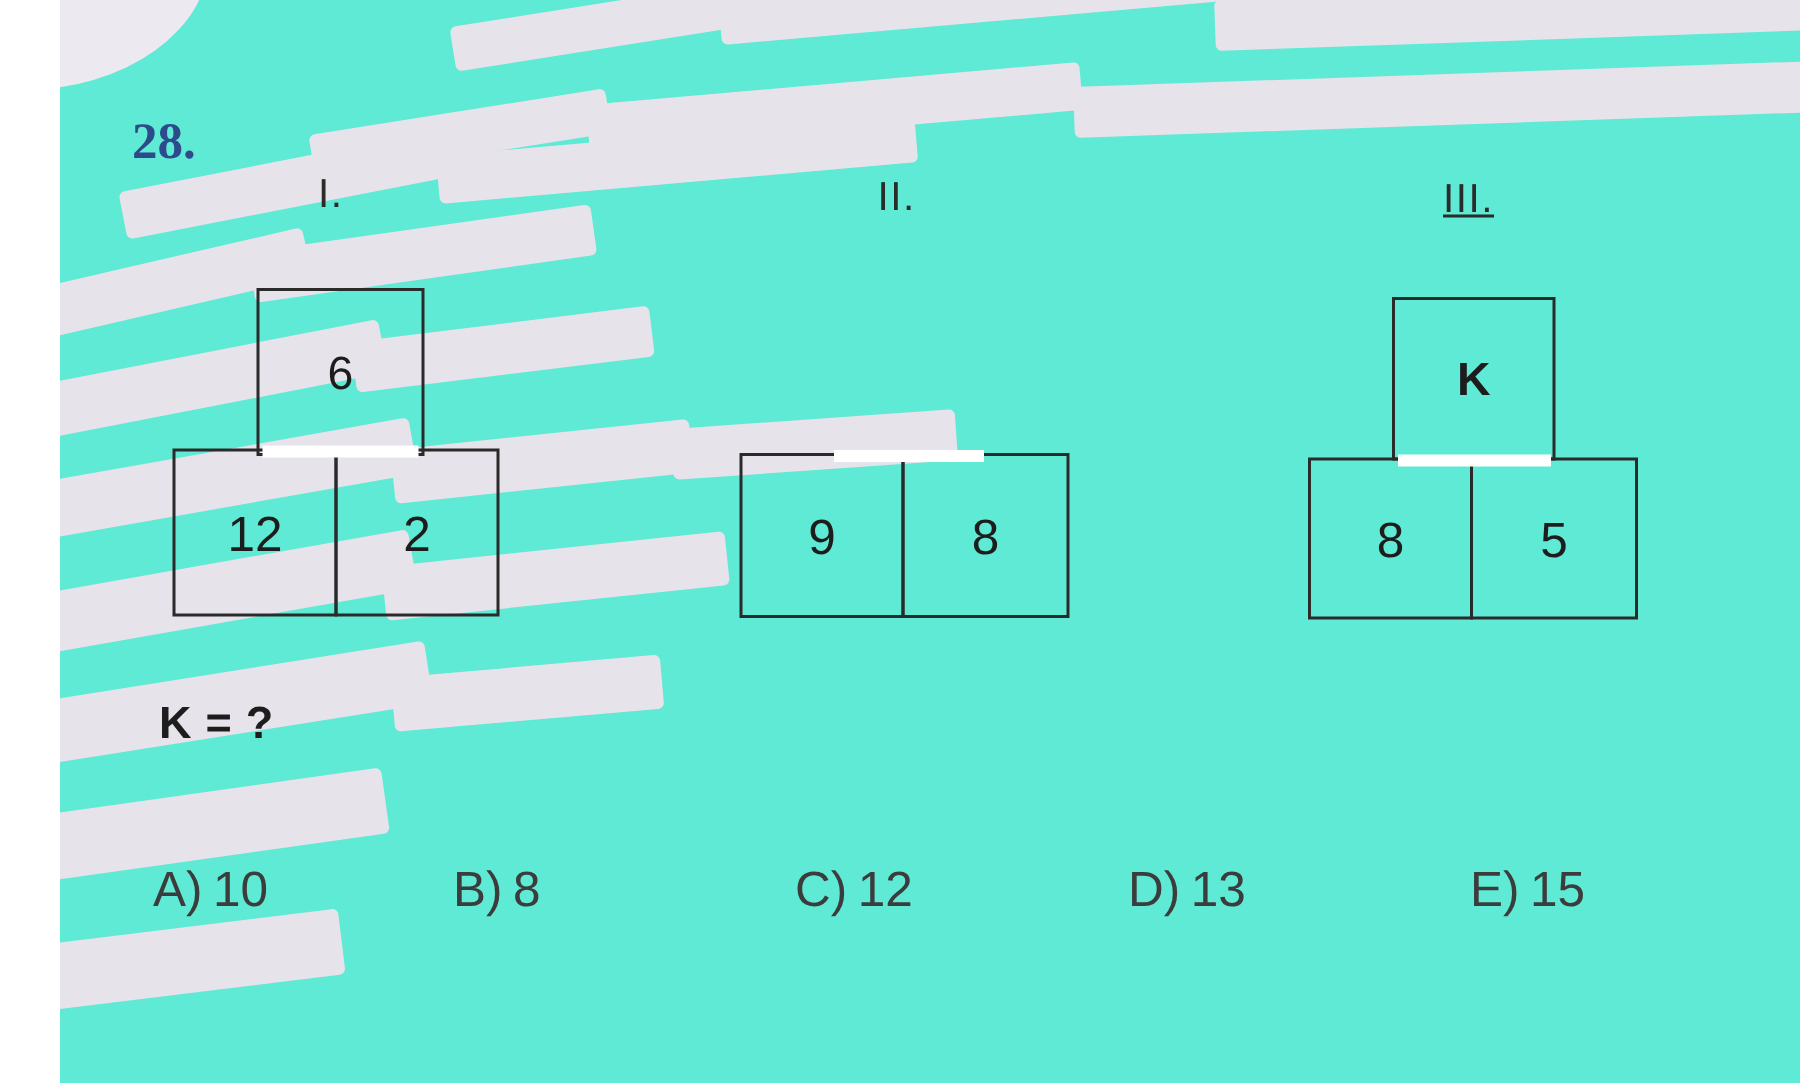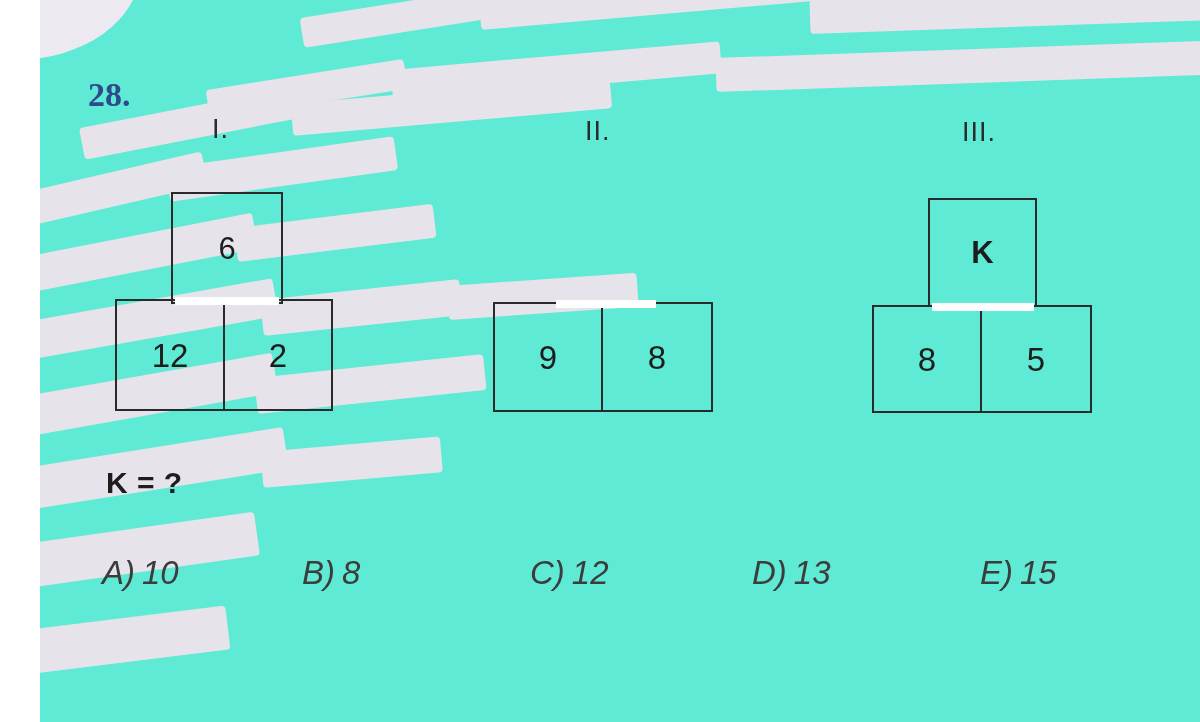--- a/index.html
+++ b/index.html
@@ -106,24 +106,23 @@
     font-weight: bold;
     color: #1d1d1d;
     letter-spacing: 0.5px;
     white-space: nowrap;
   }
 
   
   #options {
     position: absolute;
     left: 0;
-    top: 556px;
+    top: 576px;
     width: 1032px;
     height: 50px;
-    font-style: italic;
   }
   .option {
     position: absolute;
     font-family: "Liberation Sans", sans-serif;
     font-size: 33px;
     color: #3c3c3c;
     white-space: nowrap;
     line-height: 1;
   }
   .option .opt-key { margin-right: 7px; }
@@ -194,21 +193,21 @@
     <div class="cell cell-bottom" style="left:453px; top:302px; width:110px; height:110px;">
       <span class="cell-label">9</span>
     </div>
     <div class="cell cell-bottom" style="left:561px; top:302px; width:112px; height:110px;">
       <span class="cell-label">8</span>
     </div>
     <div class="seam-mask" style="left:516px; top:300px; width:100px; height:8px;"></div>
   </div>
 
   <div class="diagram" style="left:0px; top:0px; width:1200px; height:430px;">
-    <div class="roman-label" style="position:absolute; left:922px; top:117px;">III.</div>
+    <div class="roman-label" style="position:absolute; left:922px; top:117px;text-decoration:underline;">III.</div>
 
     <div class="cell cell-letter" style="left:888px; top:198px; width:109px; height:109px;">
       <span class="cell-label">K</span>
     </div>
     <div class="cell cell-bottom" style="left:832px; top:305px; width:110px; height:108px;">
       <span class="cell-label">8</span>
     </div>
     <div class="cell cell-bottom" style="left:940px; top:305px; width:112px; height:108px;">
       <span class="cell-label">5</span>
     </div>

